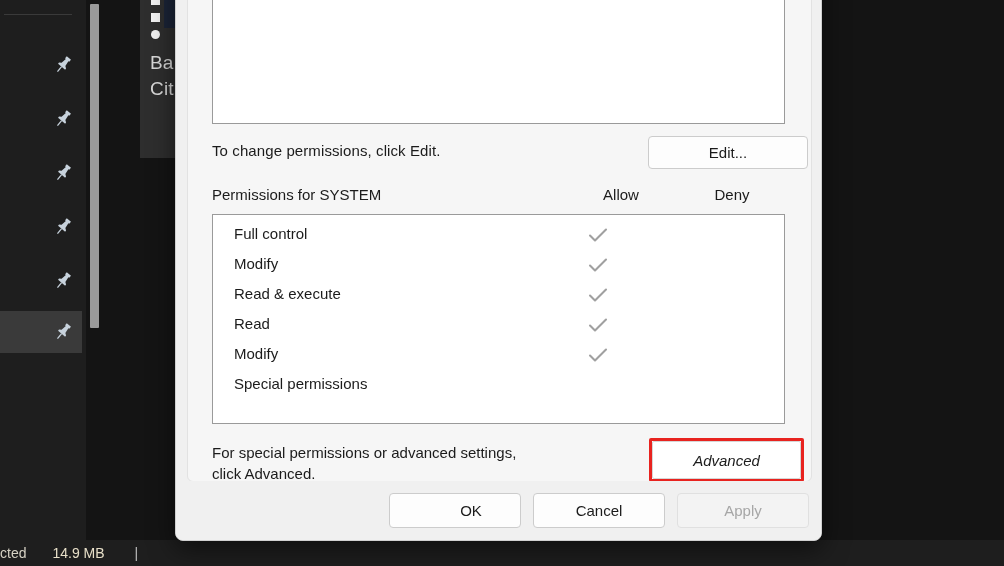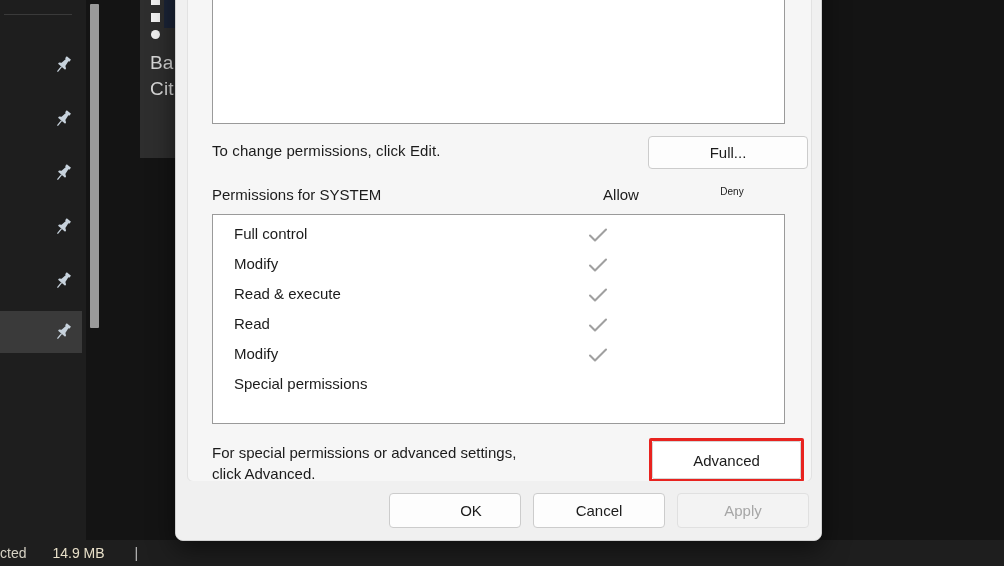--- a/index.html
+++ b/index.html
@@ -107,21 +107,21 @@
 
   .perm-header {
     position: absolute; left: 24px; top: 278px; width: 573px; height: 22px;
   }
   .ph-label {
     position: absolute; left: 0; top: 0; font-size: 15px; color: #1b1b1b; white-space: nowrap;
   }
   .ph-allow { position: absolute; left: 381px; top: 0; width: 56px; text-align: center;
               font-size: 15px; color: #1b1b1b; }
   .ph-deny  { position: absolute; left: 492px; top: 0; width: 56px; text-align: center;
-              font-size: 10px; color: #1b1b1b; }
+              font-size: 15px; color: #1b1b1b; }
 
   .perm-list {
     position: absolute; left: 24px; top: 306px; width: 573px; height: 210px;
     background: #ffffff; border: 1px solid #9a9a9a;
     padding-top: 6px;
   }
   .perm-item {
     position: relative; height: 30px; display: block;
   }
   .pi-label {
@@ -141,21 +141,21 @@
     position: absolute; left: 24px; top: 532px; width: 573px; height: 50px;
   }
   .adv-text {
     position: absolute; left: 0; top: 2px; width: 400px;
     font-size: 15px; color: #1b1b1b; line-height: 21px;
   }
   .adv-hl {
     position: absolute; left: 437px; top: -2px; width: 155px; height: 44px;
     border: 3px solid #e8231f; border-radius: 2px;
     background: #ffffff;
-    display: flex; align-items: center; justify-content: center;
+    display: flex; align-items: center; justify-content: center; font-style: italic;
   }
   .btn-advanced {
     width: 100%; height: 100%; border: 1px solid #d6d6d6; border-radius: 2px;
     background: #ffffff;
   }
 
   .dlg-footer {
     position: absolute; left: 0; bottom: 0; width: 647px; height: 59px;
     background: #f0f0f0;
     display: flex; align-items: center; justify-content: flex-end;
@@ -259,21 +259,21 @@
     </div>
   </div>
 
   <div class="dialog">
     <div class="dlg-panel">
 
       <div class="perm-topbox"></div>
 
       <div class="row-edit">
         <div class="hint-text">To change permissions, click Edit.</div>
-        <div class="btn btn-edit">Full...</div>
+        <div class="btn btn-edit">Edit...</div>
       </div>
 
       <div class="perm-header">
         <div class="ph-label">Permissions for SYSTEM</div>
         <div class="ph-allow">Allow</div>
         <div class="ph-deny">Deny</div>
       </div>
 
       <div class="perm-list">
         <div class="perm-item">

